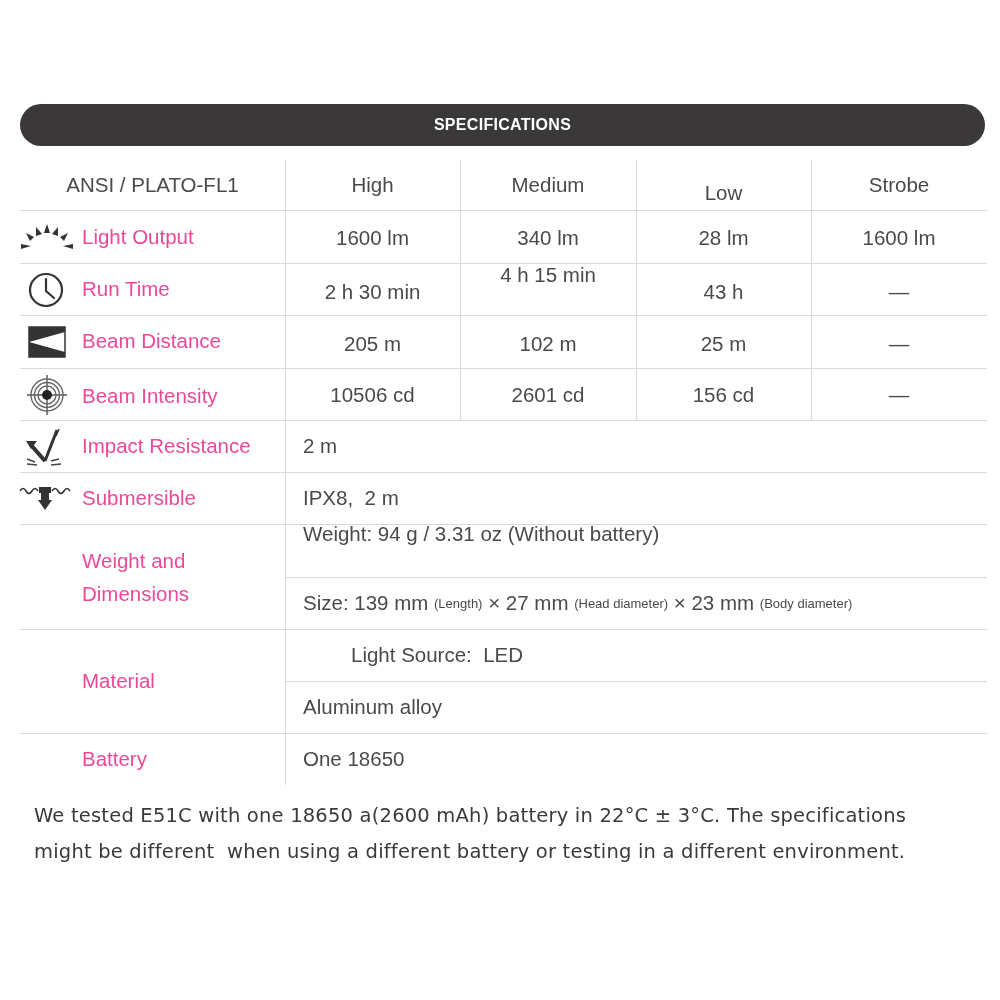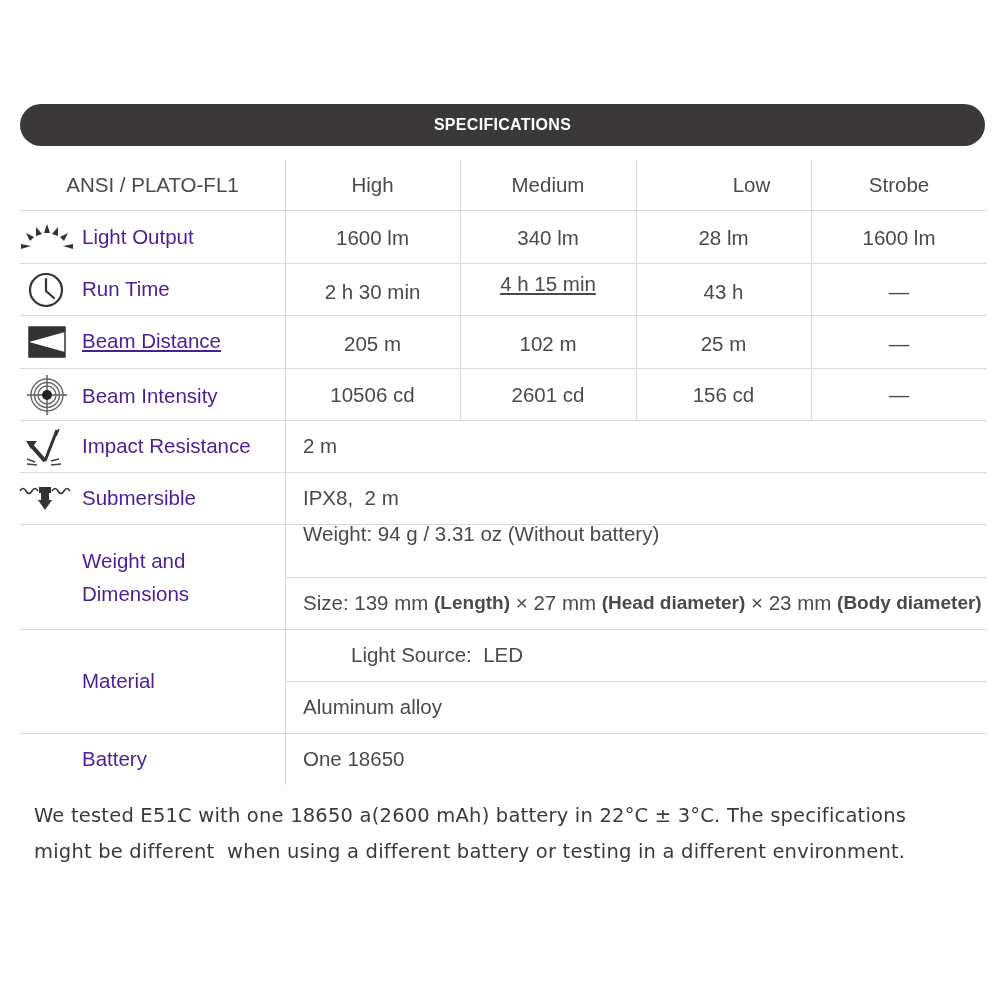--- a/index.html
+++ b/index.html
@@ -17,23 +17,23 @@
   }
   .grid { position: absolute; left: 0; top: 0; width: 1000px; height: 1000px; pointer-events: none; }
   .hline { position: absolute; height: 1px; background: #d9d9d9; }
   .vline { position: absolute; width: 1px; background: #d9d9d9; }
 
   .cell {
     position: absolute; display: flex; align-items: center;
     font-size: 20.5px; color: #4a4a4a; white-space: nowrap;
   }
   .cell.center { justify-content: center; }
-  .label { position: absolute; display: flex; align-items: center; font-size: 20.5px; color: #4c1d95; }
+  .label { position: absolute; display: flex; align-items: center; font-size: 20.5px; color: #ec4899; }
   .icon { position: absolute; display: flex; align-items: center; justify-content: center; }
-  .small { font-size: 19px; font-weight: bold; }
+  .small { font-size: 13px; }
   .note {
     position: absolute; left: 34px; top: 798px; width: 950px;
     font-family: "DejaVu Sans", sans-serif; font-size: 19.5px; line-height: 36px;
     color: #3a3a3a; letter-spacing: 0.2px;
   }
   .note div { white-space: nowrap; }
 </style>
 </head>
 <body>
 
@@ -57,21 +57,21 @@
 
   <div class="vline" style="left:285px; top:160px; height:625px;"></div>
   <div class="vline" style="left:460px; top:160px; height:260px;"></div>
   <div class="vline" style="left:636px; top:160px; height:260px;"></div>
   <div class="vline" style="left:811px; top:160px; height:260px;"></div>
 </div>
 
 <div class="cell center" style="left:20px; top:160px; width:265px; height:50px;">ANSI / PLATO-FL1</div>
 <div class="cell center" style="left:285px; top:160px; width:175px; height:50px;">High</div>
 <div class="cell center" style="left:460px; top:160px; width:176px; height:50px;">Medium</div>
-<div class="cell center" style="left:636px; top:160px; width:175px; height:50px;padding-left:28px;">Low</div>
+<div class="cell center" style="left:636px; top:168px; width:175px; height:50px;">Low</div>
 <div class="cell center" style="left:811px; top:160px; width:176px; height:50px;text-align:center;">Strobe</div>
 
 <div class="icon" style="left:18px; top:220px; width:58px; height:34px;">
   <svg width="56" height="30" viewBox="0 0 56 30">
     <g fill="#333">
       <polygon points="28,2 25,11 31,11"></polygon>
       <polygon points="17,5 17,14 23,12"></polygon>
       <polygon points="39,5 39,14 33,12"></polygon>
       <polygon points="7,11 11,19 15,15"></polygon>
       <polygon points="49,11 45,19 41,15"></polygon>
@@ -87,32 +87,32 @@
 <div class="cell center" style="left:811px; top:211px; width:176px; height:54px;">1600 lm</div>
 
 <div class="icon" style="left:26px; top:271px; width:40px; height:38px;">
   <svg width="38" height="38" viewBox="0 0 38 38">
     <circle cx="19" cy="19" r="16" fill="none" stroke="#333" stroke-width="2.2"></circle>
     <polyline points="19,8 19,20 27,27" fill="none" stroke="#333" stroke-width="2.2" stroke-linecap="round"></polyline>
   </svg>
 </div>
 <div class="label" style="left:82px; top:263px; height:52px;">Run Time</div>
 <div class="cell center" style="left:285px; top:265px; width:175px; height:54px;">2 h 30 min</div>
-<div class="cell center" style="left:460px; top:257px; width:176px; height:54px;text-decoration:underline;">4 h 15 min</div>
+<div class="cell center" style="left:460px; top:248px; width:176px; height:54px;">4 h 15 min</div>
 <div class="cell center" style="left:636px; top:265px; width:175px; height:54px;">43 h</div>
 <div class="cell center" style="left:811px; top:265px; width:176px; height:54px;">—</div>
 
 <div class="icon" style="left:27px; top:325px; width:40px; height:34px;">
   <svg width="38" height="32" viewBox="0 0 38 32">
     <rect x="1" y="1" width="36" height="30" fill="#fff" stroke="#333" stroke-width="1.5"></rect>
     <polygon points="1,1 37,1 37,6 1,16" fill="#333"></polygon>
     <polygon points="1,16 37,26 37,31 1,31" fill="#333"></polygon>
   </svg>
 </div>
-<div class="label" style="left:82px; top:315px; height:52px;text-decoration:underline;">Beam Distance</div>
+<div class="label" style="left:82px; top:315px; height:52px;">Beam Distance</div>
 <div class="cell center" style="left:285px; top:317px; width:175px; height:54px;">205 m</div>
 <div class="cell center" style="left:460px; top:317px; width:176px; height:54px;">102 m</div>
 <div class="cell center" style="left:636px; top:317px; width:175px; height:54px;text-align:center;">25 m</div>
 <div class="cell center" style="left:811px; top:317px; width:176px; height:54px;">—</div>
 
 <div class="icon" style="left:24px; top:372px; width:46px; height:46px;">
   <svg width="44" height="44" viewBox="0 0 44 44">
     <line x1="2" y1="22" x2="42" y2="22" stroke="#555" stroke-width="1.4"></line>
     <line x1="22" y1="2" x2="22" y2="42" stroke="#555" stroke-width="1.4"></line>
     <circle cx="22" cy="22" r="16" fill="none" stroke="#666" stroke-width="1.4"></circle>

